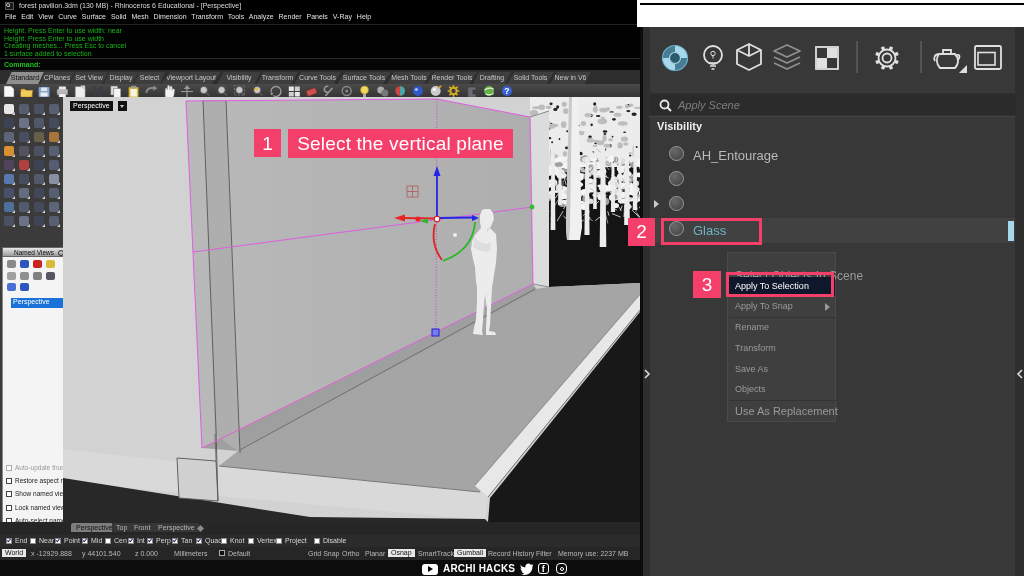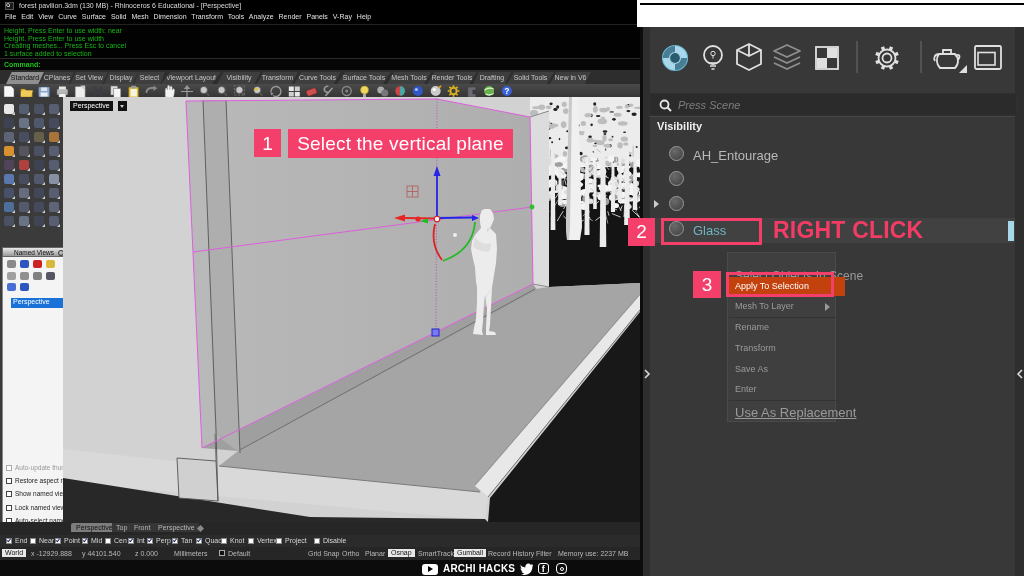--- a/index.html
+++ b/index.html
@@ -890,21 +890,21 @@
           <polygon points="322,46 330,46 330,38" fill="#e0e0e0"></polygon>
           <rect x="338" y="19" width="26" height="23" rx="1.5" fill="none" stroke="#e0e0e0" stroke-width="1.8"></rect>
           <rect x="341" y="25.5" width="17" height="12.5" fill="none" stroke="#e0e0e0" stroke-width="1.6"></rect>
         </svg></div>
 
     <div class="abs" style="left:9px;top:66px;width:368px;height:23px;background:#2b2b2b;border:1px solid #303030;">
       <svg class="abs" style="left:9px;top:5px;" width="13" height="13">
           <circle cx="5.5" cy="5.5" r="4" fill="none" stroke="#e8e8e8" stroke-width="1.8"></circle>
           <path d="M8.5,8.5 L12,12" stroke="#e8e8e8" stroke-width="2"></path>
         </svg>
-      <span class="abs" style="left:28px;top:5px;font-size:11px;font-style:italic;color:#7d7d7d;">Press Scene</span>
+      <span class="abs" style="left:28px;top:5px;font-size:11px;font-style:italic;color:#7d7d7d;">Apply Scene</span>
     </div>
 
     <div class="abs" style="left:17px;top:93px;font-size:11px;color:#f0f0f0;font-weight:bold;">Visibility</div>
     <div class="abs" style="left:9px;top:89px;width:366px;height:1px;background:#464646;"></div>
 
     <div class="abs" id="matrows" style="left:7px;top:116px;width:368px;height:135px;">
         <span style="position:absolute;left:22px;top:3px;width:15px;height:15px;border-radius:50%;background:radial-gradient(circle at 35% 30%,#6a6a6a,#3f3f3f);border:1.5px solid #9a9a9a;"></span>
         <span style="position:absolute;left:46px;top:4.5px;font-size:13px;color:#b9b9b9;white-space:nowrap;">AH_Entourage</span>
         <span style="position:absolute;left:22px;top:28px;width:15px;height:15px;border-radius:50%;background:radial-gradient(circle at 35% 30%,#6a6a6a,#3f3f3f);border:1.5px solid #9a9a9a;"></span>
         <span style="position:absolute;left:7px;top:57px;width:0;height:0;border-left:5px solid #ccc;border-top:4px solid transparent;border-bottom:4px solid transparent;"></span>
@@ -912,46 +912,45 @@
         <div style="position:absolute;left:0;top:75px;width:368px;height:25px;background:#414141;"></div>
         <div style="position:absolute;left:361px;top:78px;width:6px;height:20px;background:#a6d8ea;"></div>
         <span style="position:absolute;left:22px;top:78px;width:15px;height:15px;border-radius:50%;background:radial-gradient(circle at 35% 30%,#6a6a6a,#3f3f3f);border:1.5px solid #9a9a9a;"></span>
         <span style="position:absolute;left:46px;top:79.5px;font-size:13px;color:#6fb3c4;white-space:nowrap;">Glass</span>
       </div>
 
     <div class="abs" id="ctxmenu" style="left:87px;top:225px;width:109px;height:170px;background:#3f3f3f;border:1px solid #4a4a4a;">
         <div style="position:absolute;left:1px;top:3.5px;width:106px;height:18.5px;">
           <span style="position:absolute;left:6px;top:12px;font-size:12px;color:#9a9a9a;white-space:nowrap;">Select Objects In Scene</span>
         </div>
-        <div style="position:absolute;left:1px;top:24.2px;width:116px;height:18.5px;background:#c2410c;">
+        <div style="position:absolute;left:1px;top:24.2px;width:106px;height:18.5px;background:#0f172a;">
           <span style="position:absolute;left:6px;top:3.5px;font-size:9px;color:#fff;white-space:nowrap;">Apply To Selection</span>
         </div>
         <div style="position:absolute;left:1px;top:44.9px;width:106px;height:18.5px;">
-          <span style="position:absolute;left:6px;top:3.5px;font-size:9px;color:#9a9a9a;white-space:nowrap;">Mesh To Layer</span>
+          <span style="position:absolute;left:6px;top:3.5px;font-size:9px;color:#9a9a9a;white-space:nowrap;">Apply To Snap</span>
           <span style="position:absolute;right:5px;top:5px;width:0;height:0;border-left:5px solid #999;border-top:4px solid transparent;border-bottom:4px solid transparent;"></span>
         </div>
         <div style="position:absolute;left:1px;top:64.1px;width:107px;height:1px;background:#333;"></div>
         <div style="position:absolute;left:1px;top:65.6px;width:106px;height:18.5px;">
           <span style="position:absolute;left:6px;top:3.5px;font-size:9px;color:#9a9a9a;white-space:nowrap;">Rename</span>
         </div>
         <div style="position:absolute;left:1px;top:86.3px;width:106px;height:18.5px;">
           <span style="position:absolute;left:6px;top:3.5px;font-size:9px;color:#9a9a9a;white-space:nowrap;">Transform</span>
         </div>
         <div style="position:absolute;left:1px;top:107px;width:106px;height:18.5px;">
           <span style="position:absolute;left:6px;top:3.5px;font-size:9px;color:#9a9a9a;white-space:nowrap;">Save As</span>
         </div>
         <div style="position:absolute;left:1px;top:127.7px;width:106px;height:18.5px;">
-          <span style="position:absolute;left:6px;top:3.5px;font-size:9px;color:#9a9a9a;white-space:nowrap;">Enter</span>
+          <span style="position:absolute;left:6px;top:3.5px;font-size:9px;color:#9a9a9a;white-space:nowrap;">Objects</span>
         </div>
         <div style="position:absolute;left:1px;top:146.9px;width:107px;height:1px;background:#333;"></div>
         <div style="position:absolute;left:1px;top:148.4px;width:106px;height:18.5px;">
-          <span style="position:absolute;left:6px;top:3.5px;font-size:13px;color:#9a9a9a;white-space:nowrap;text-decoration:underline;">Use As Replacement</span>
+          <span style="position:absolute;left:6px;top:3.5px;font-size:11px;color:#9a9a9a;white-space:nowrap;">Use As Replacement</span>
         </div>
       </div>
   </div>
 
   <div class="abs" style="left:628px;top:218px;width:27px;height:28px;background:#f43f6b;color:#fff;font-size:19px;text-align:center;line-height:28px;">2</div>
   <div class="abs" style="left:661px;top:218px;width:101px;height:27px;border:3px solid #f43f6b;"></div>
-  <div class="abs" style="left:773px;top:217px;font-size:23px;font-weight:bold;color:#f33c65;white-space:nowrap;letter-spacing:0.2px;">RIGHT CLICK</div>
   <div class="abs" style="left:693px;top:271px;width:28px;height:27px;background:#f43f6b;color:#fff;font-size:19px;text-align:center;line-height:27px;">3</div>
   <div class="abs" style="left:726px;top:272px;width:108px;height:25px;border:3px solid #f43f6b;"></div>
 
 </div>
 
 </body></html>

